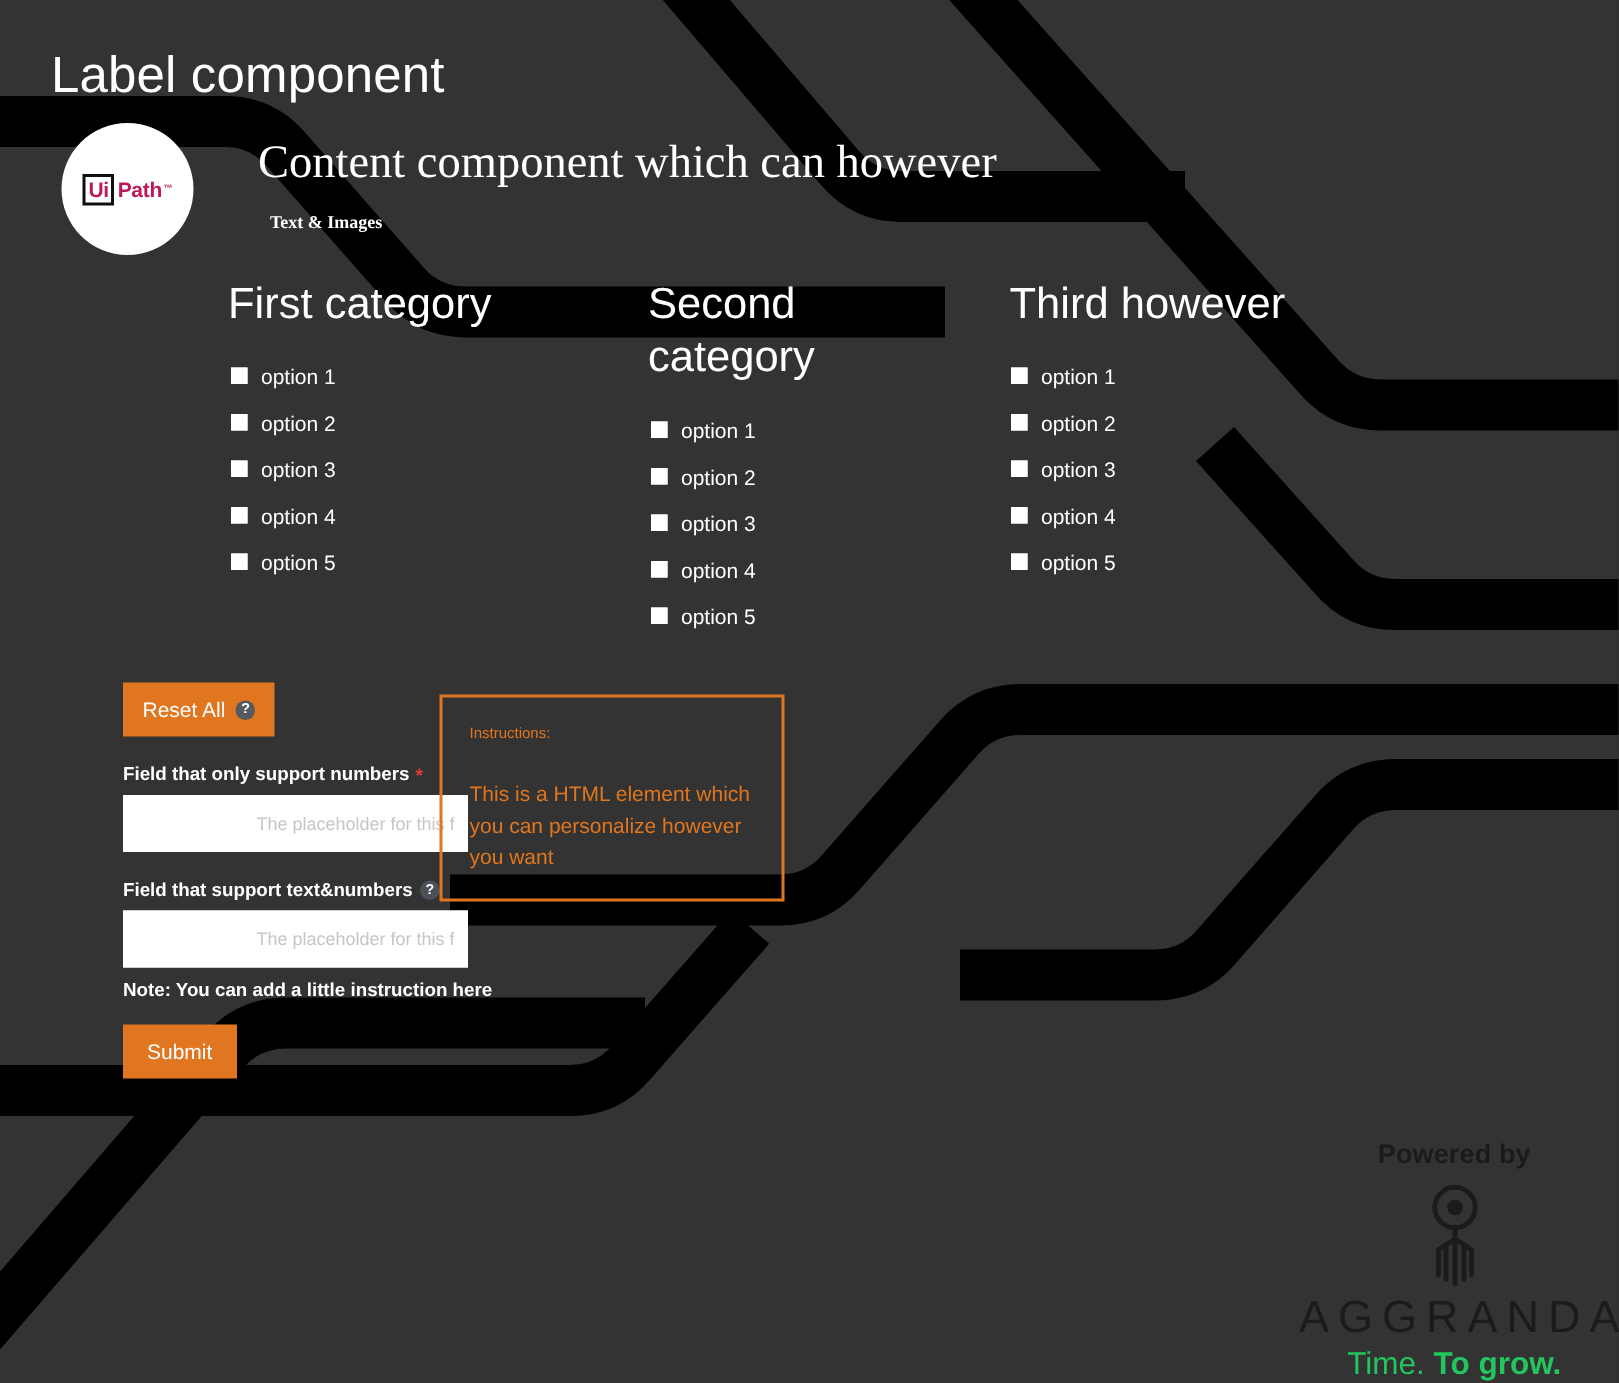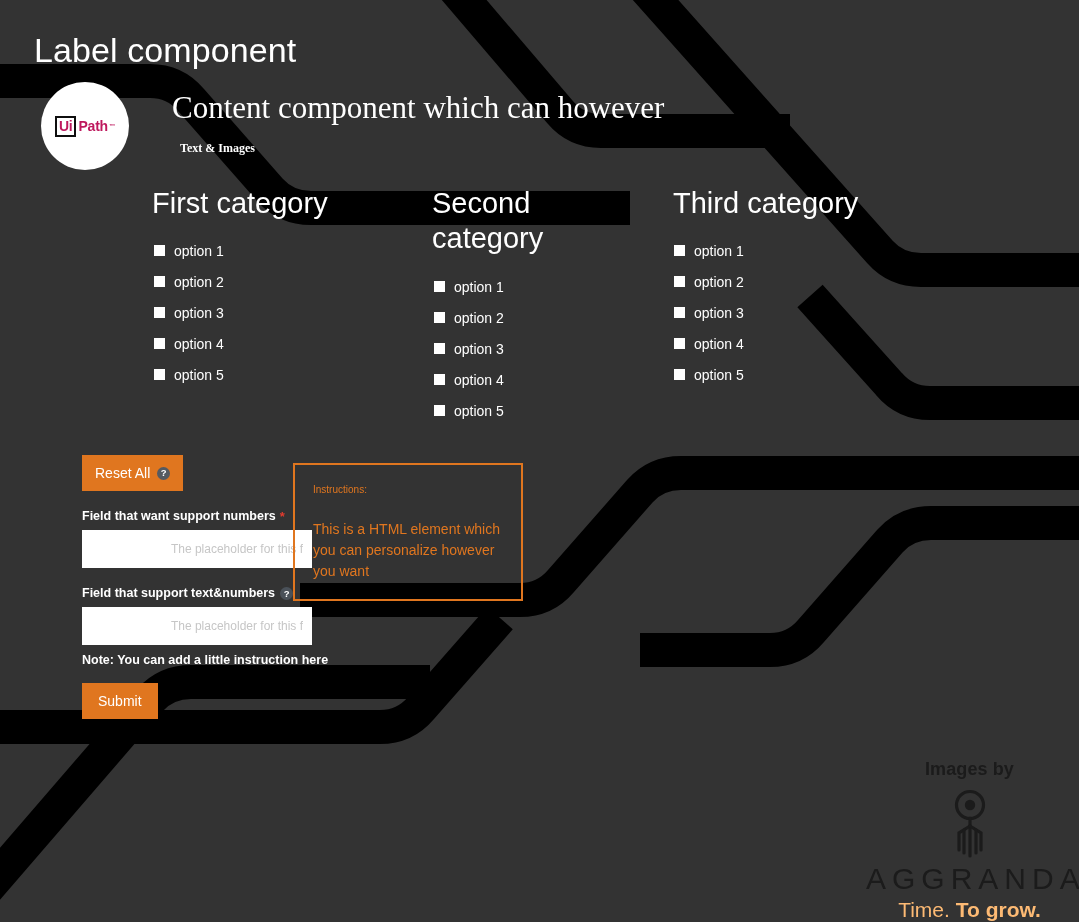--- a/index.html
+++ b/index.html
@@ -274,21 +274,21 @@
     font-size: 30px;
     font-weight: 400;
     color: #1b1b1b;
     letter-spacing: 6px;
     line-height: 1;
     margin: 0 0 5px 0;
     padding-left: 6px;
   }
   .agg-tag {
     font-size: 21px;
-    color: #fdba74;
+    color: #22c55e;
     line-height: 1;
     margin: 0;
     font-weight: 400;
   }
   .agg-tag b { font-weight: 700; }
 </style>
 </head>
 <body>
 
 <svg id="bg-pattern" viewBox="0 0 1079 922" preserveAspectRatio="none" aria-hidden="true">
@@ -374,21 +374,21 @@
         <span class="opt-label">option 4</span>
       </li>
       <li class="opt-row">
         <span class="opt-box"></span>
         <span class="opt-label">option 5</span>
       </li>
     </ul>
   </div>
 
   <div class="category cat-3">
-    <div class="cat-title">Third category</div>
+    <div class="cat-title">Third however</div>
     <ul class="opt-list">
       <li class="opt-row">
         <span class="opt-box"></span>
         <span class="opt-label">option 1</span>
       </li>
       <li class="opt-row">
         <span class="opt-box"></span>
         <span class="opt-label">option 2</span>
       </li>
       <li class="opt-row">
@@ -407,21 +407,21 @@
   </div>
 
   <div class="form-col">
 
     <button class="btn btn-reset">
       <span>Reset All</span>
       <span class="help-icon">?</span>
     </button>
 
     <div class="field-label">
-      <span>Field that want support numbers</span>
+      <span>Field that only support numbers</span>
       <span class="req-star">*</span>
     </div>
     <input class="text-input" type="text" placeholder="The placeholder for this f" style="">
 
     <div class="field-label">
       <span>Field that support text&amp;numbers</span>
       <span class="help-icon on-label">?</span>
     </div>
     <input class="text-input" type="text" placeholder="The placeholder for this f" style="">
 
@@ -431,21 +431,21 @@
       <span>Submit</span>
     </button>
   </div>
 
   <div class="instructions">
     <p class="ins-title">Instructions:</p>
     <p class="ins-body">This is a HTML element which you can personalize however you want</p>
   </div>
 
   <div class="powered">
-    <p class="powered-by">Images by</p>
+    <p class="powered-by">Powered by</p>
     <svg class="agg-mark" width="62" height="72" viewBox="0 0 62 72" aria-hidden="true">
       <g stroke="#1b1b1b" fill="none" stroke-width="3.2" stroke-linecap="round">
         <circle cx="31" cy="17" r="13.5"></circle>
         <circle cx="31" cy="17" r="5.2" fill="#1b1b1b" stroke="none"></circle>
         <line x1="31" y1="30" x2="31" y2="68"></line>
         <path d="M 31 38 L 20 45 L 20 62"></path>
         <path d="M 31 38 L 42 45 L 42 62"></path>
         <line x1="25" y1="42" x2="25" y2="65"></line>
         <line x1="37" y1="42" x2="37" y2="65"></line>
       </g>

